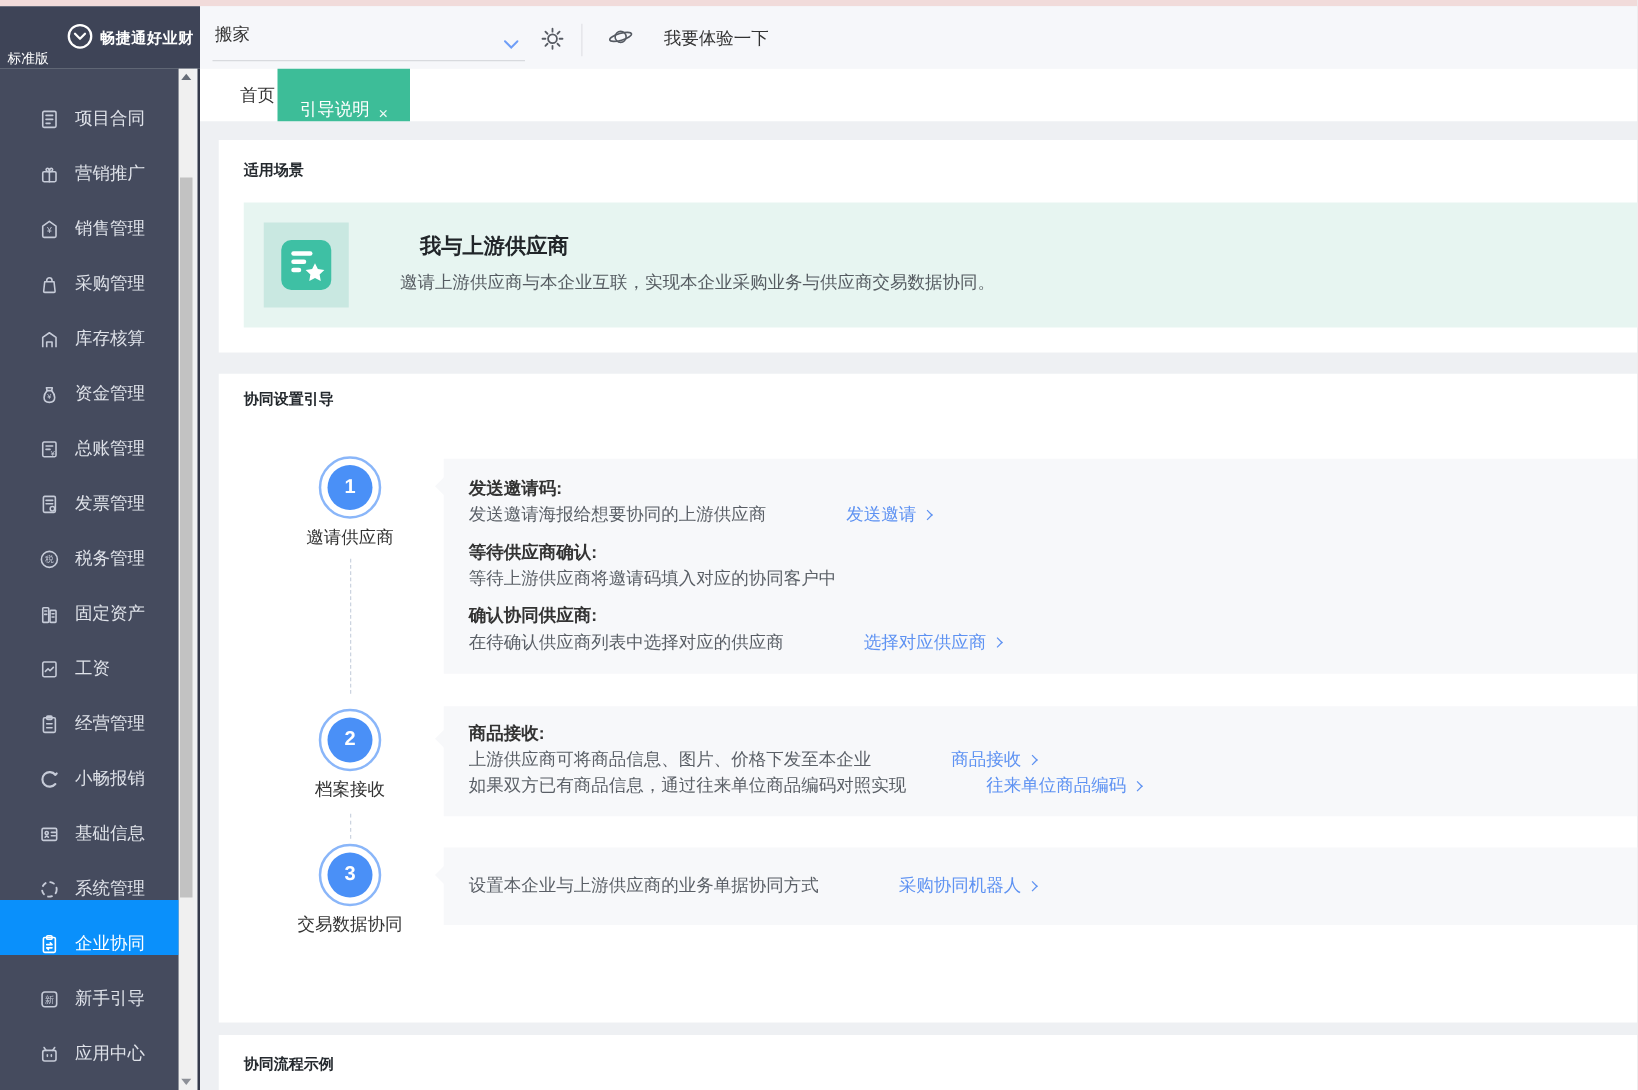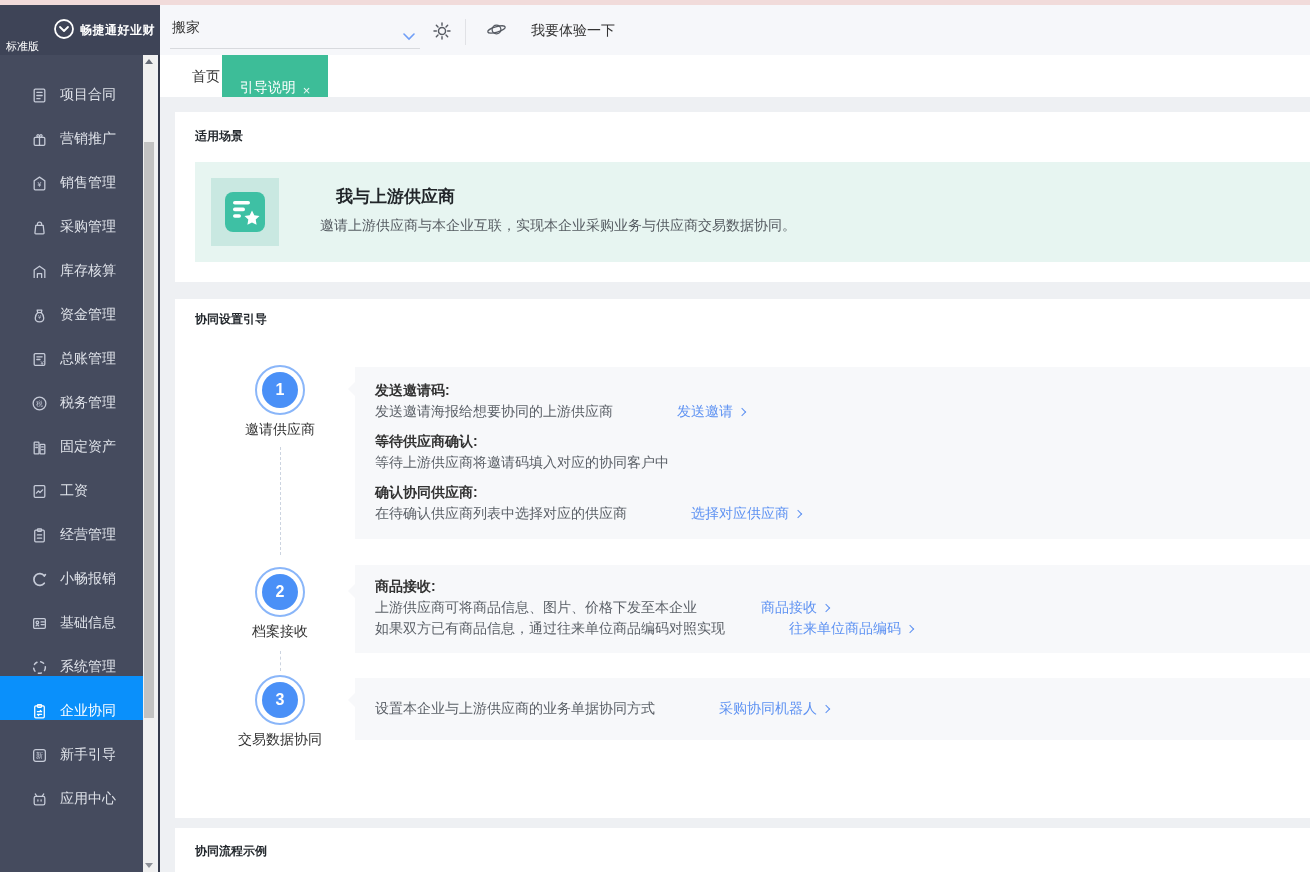--- a/index.html
+++ b/index.html
@@ -163,20 +163,30 @@
             <svg width="17" height="17" viewBox="0 0 16 16" fill="none" stroke="currentColor" stroke-width="1.2" stroke-linecap="round">
               <rect x="3" y="2.5" width="10" height="11" rx="1"></rect>
               <path d="M5.5 5.5h5M5.5 8h3"></path>
               <text x="10.5" y="13" font-size="5.5" fill="currentColor" stroke="none" text-anchor="middle">¥</text>
             </svg>
           </span>
         <span class="slabel">总账管理</span>
       </div>
       <div class="sitem">
         <span class="sicon">
+            <svg width="17" height="17" viewBox="0 0 16 16" fill="none" stroke="currentColor" stroke-width="1.2" stroke-linecap="round">
+              <rect x="3.5" y="2" width="9" height="12" rx="1"></rect>
+              <path d="M5.5 5h5M5.5 7.5h5"></path>
+              <circle cx="10.3" cy="11.3" r="1.7"></circle>
+            </svg>
+          </span>
+        <span class="slabel">发票管理</span>
+      </div>
+      <div class="sitem">
+        <span class="sicon">
             <svg width="17" height="17" viewBox="0 0 16 16" fill="none" stroke="currentColor" stroke-width="1.2">
               <circle cx="8" cy="8" r="6"></circle>
               <text x="8" y="10.3" font-size="6.5" fill="currentColor" stroke="none" text-anchor="middle">税</text>
             </svg>
           </span>
         <span class="slabel">税务管理</span>
       </div>
       <div class="sitem">
         <span class="sicon">
             <svg width="17" height="17" viewBox="0 0 16 16" fill="none" stroke="currentColor" stroke-width="1.2" stroke-linecap="round">

